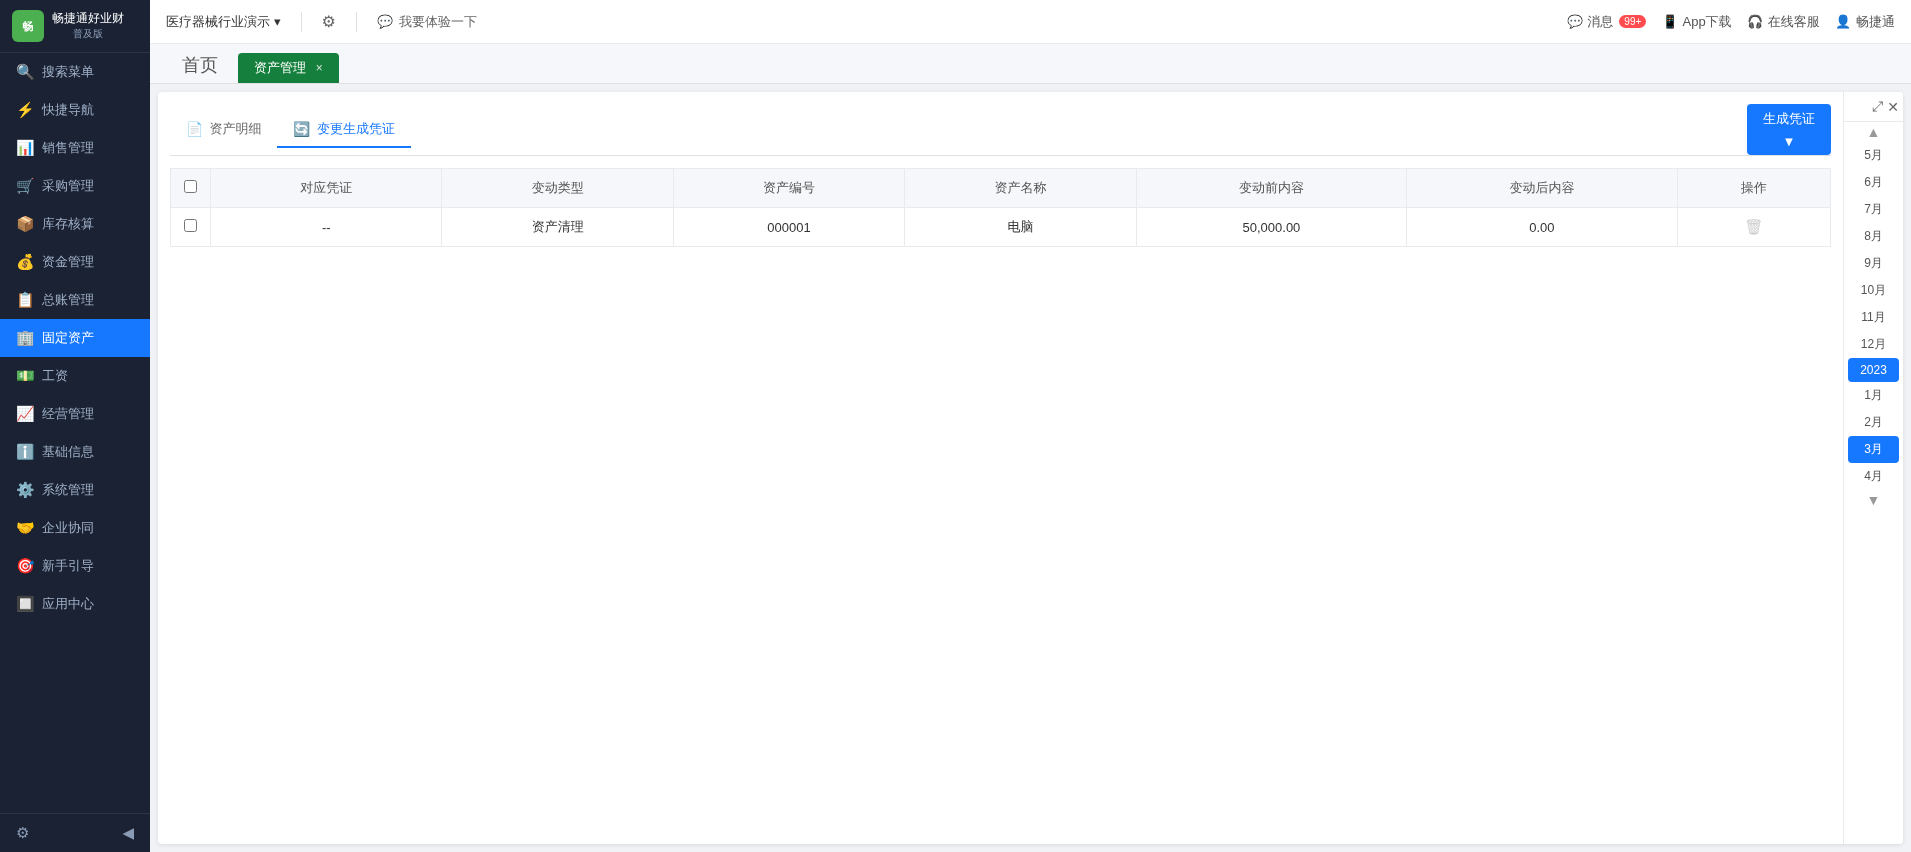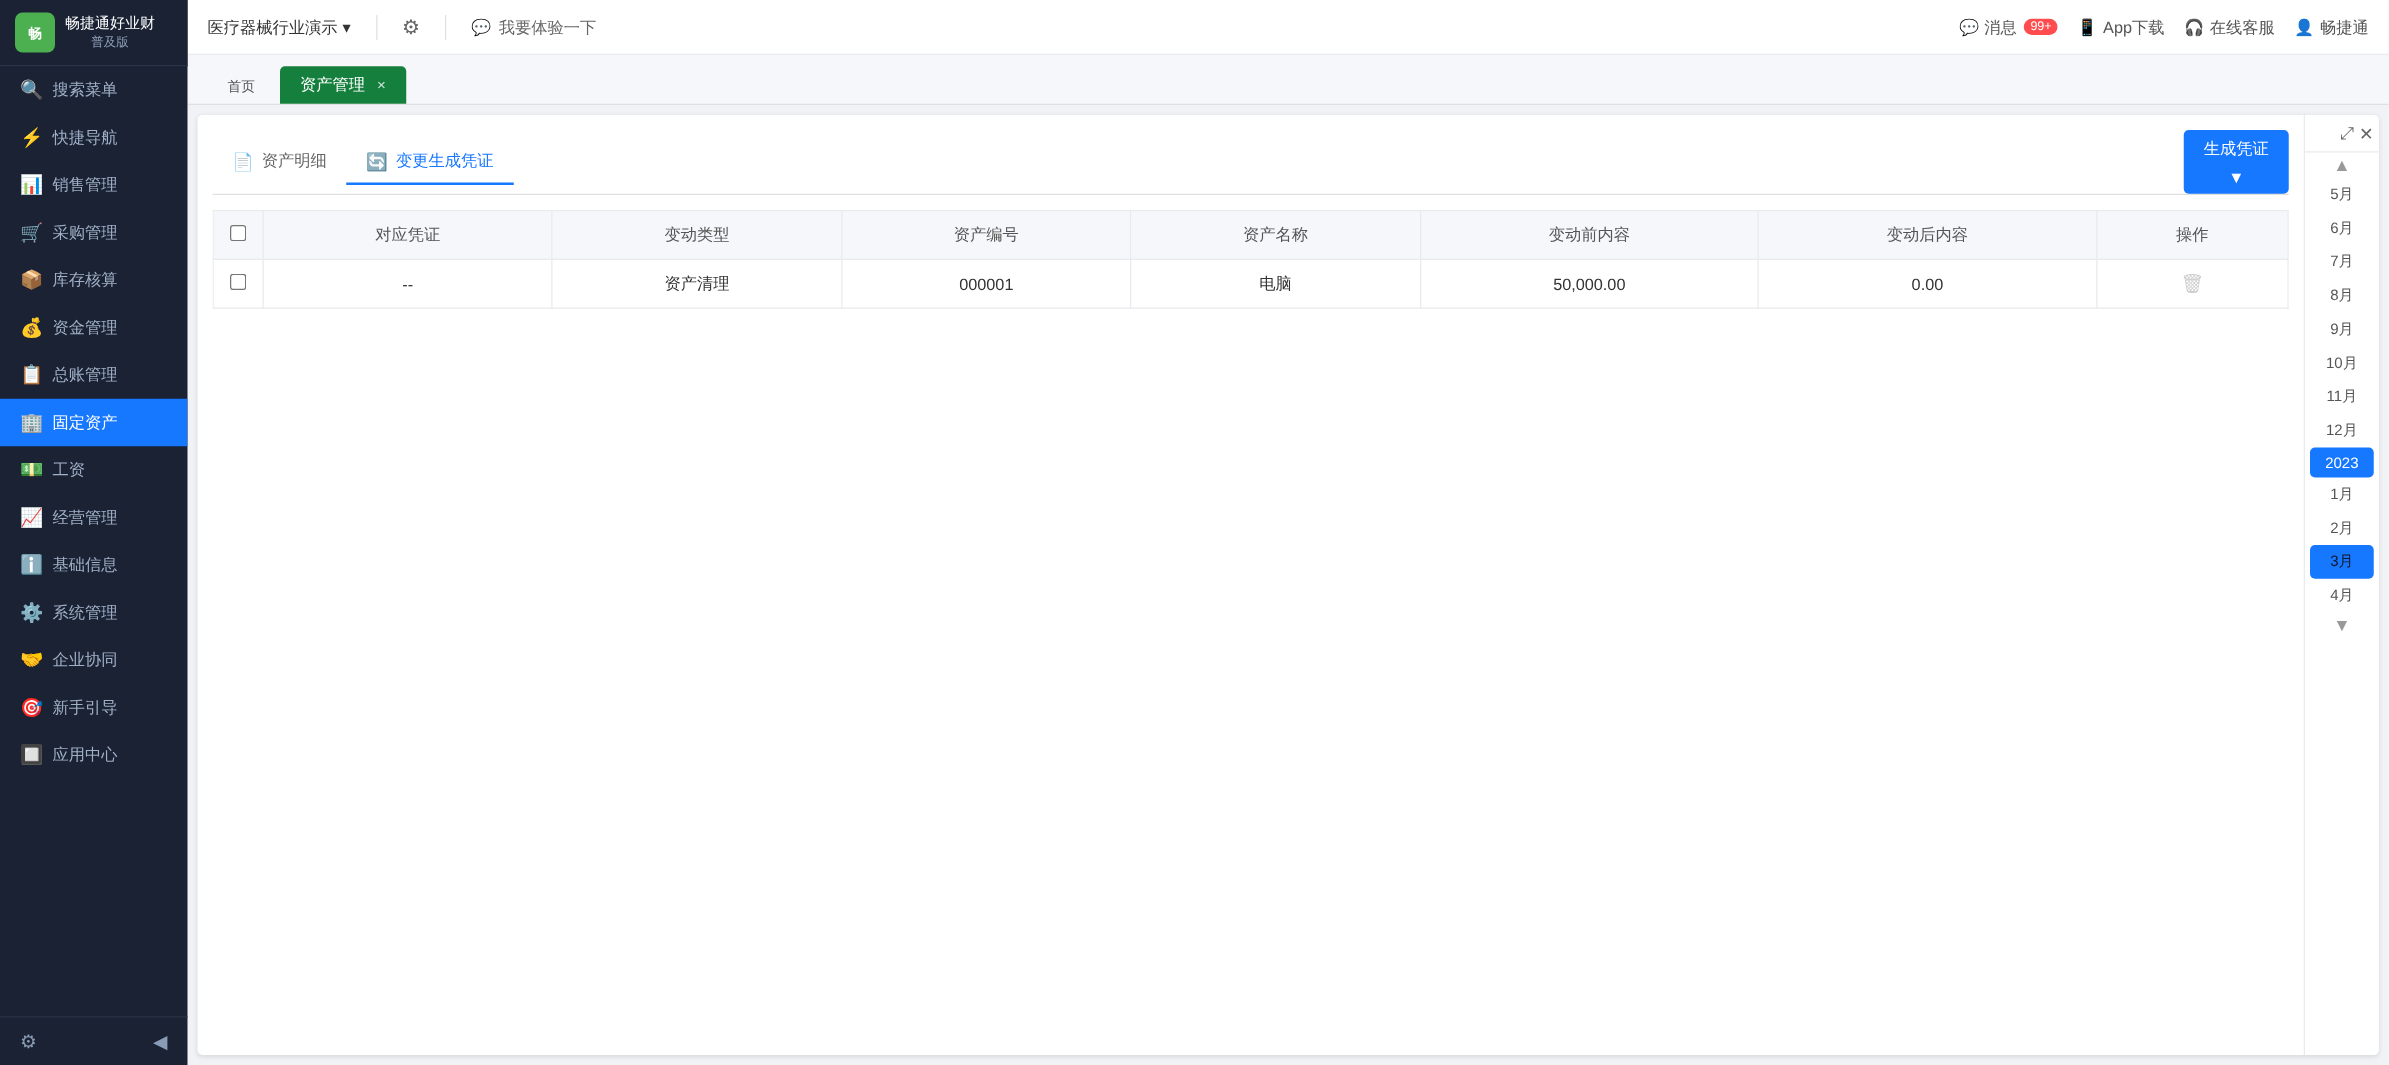--- a/index.html
+++ b/index.html
@@ -116,21 +116,21 @@
       background: #15803d;
       color: #fff;
     }
     .tab-close {
       margin-left: 6px;
       font-size: 12px;
       color: rgba(255,255,255,0.8);
     }
     .tab-home {
       padding: 6px 16px;
-      font-size: 11px;
+      font-size: 18px;
       color: #555;
       cursor: pointer;
     }
 
     
     .content-area {
       flex: 1;
       display: flex;
       overflow: hidden;
       background: #fff;
@@ -257,21 +257,21 @@
       display: flex;
       align-items: center;
       justify-content: center;
       padding: 5px 4px;
       cursor: pointer;
       font-size: 12px;
       color: #555;
     }
     .date-month-item.active {
       background: #1677ff;
-      color: #0f172a;
+      color: #ffffff;
       border-radius: 4px;
       margin: 0 4px;
     }
     .date-month-item.year-active {
       background: #1677ff;
       color: #fff;
       border-radius: 4px;
       margin: 0 4px;
     }
     .date-nav-btn {

